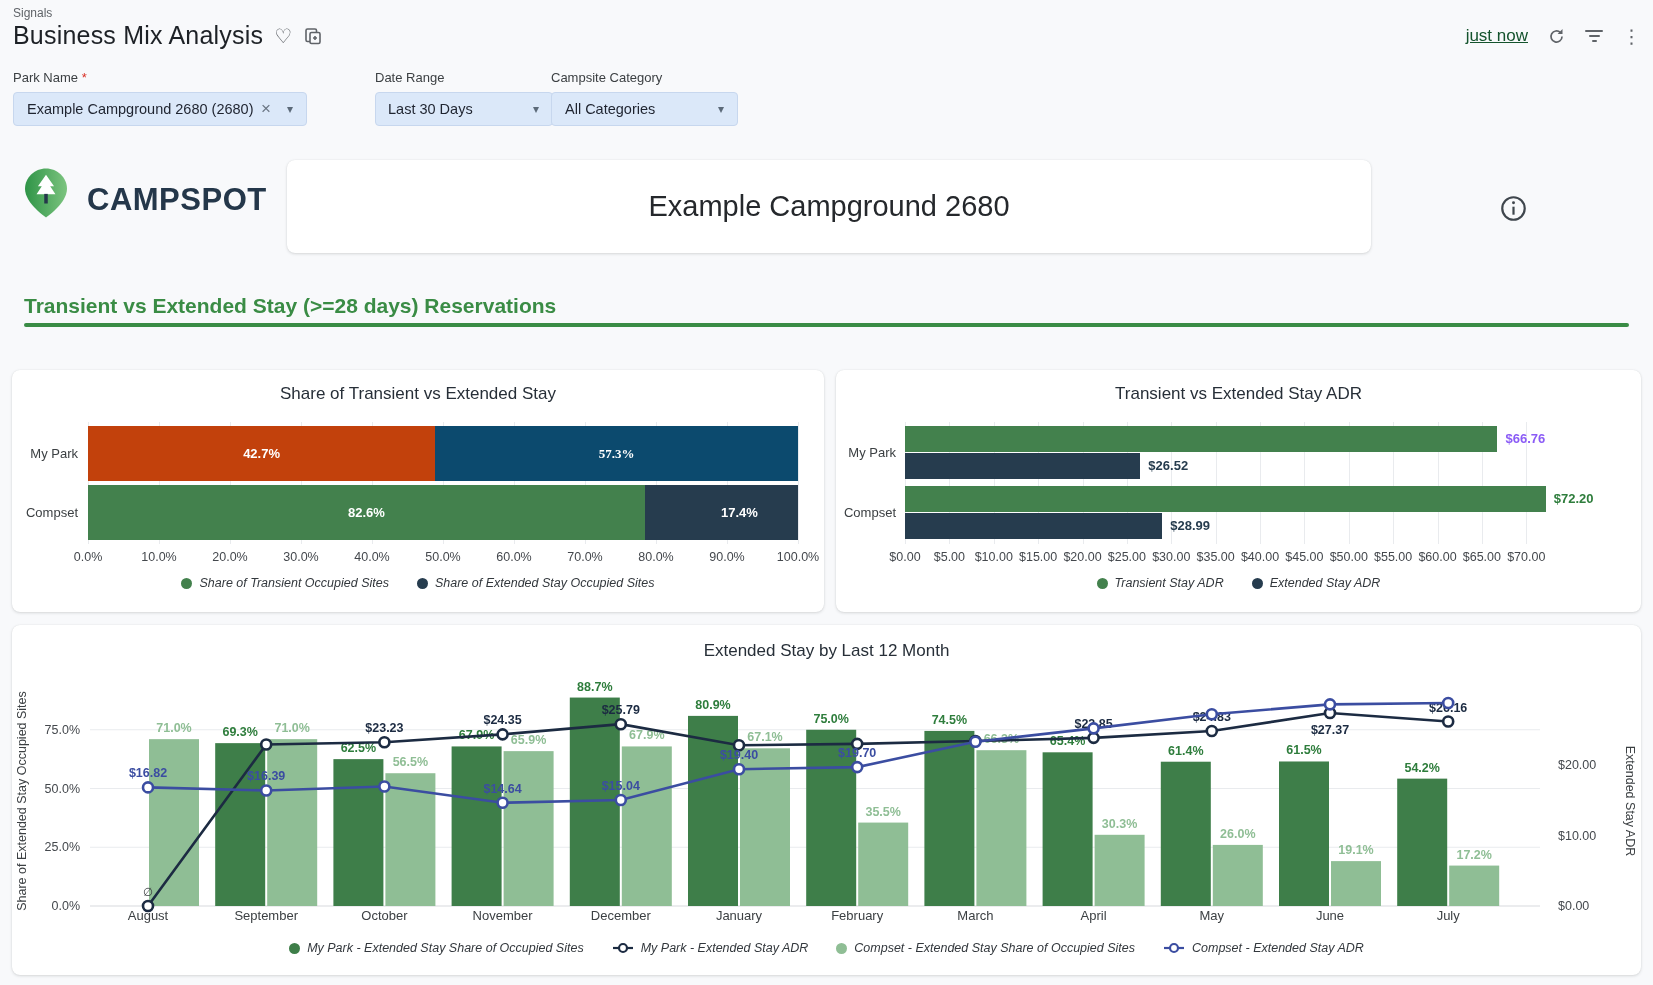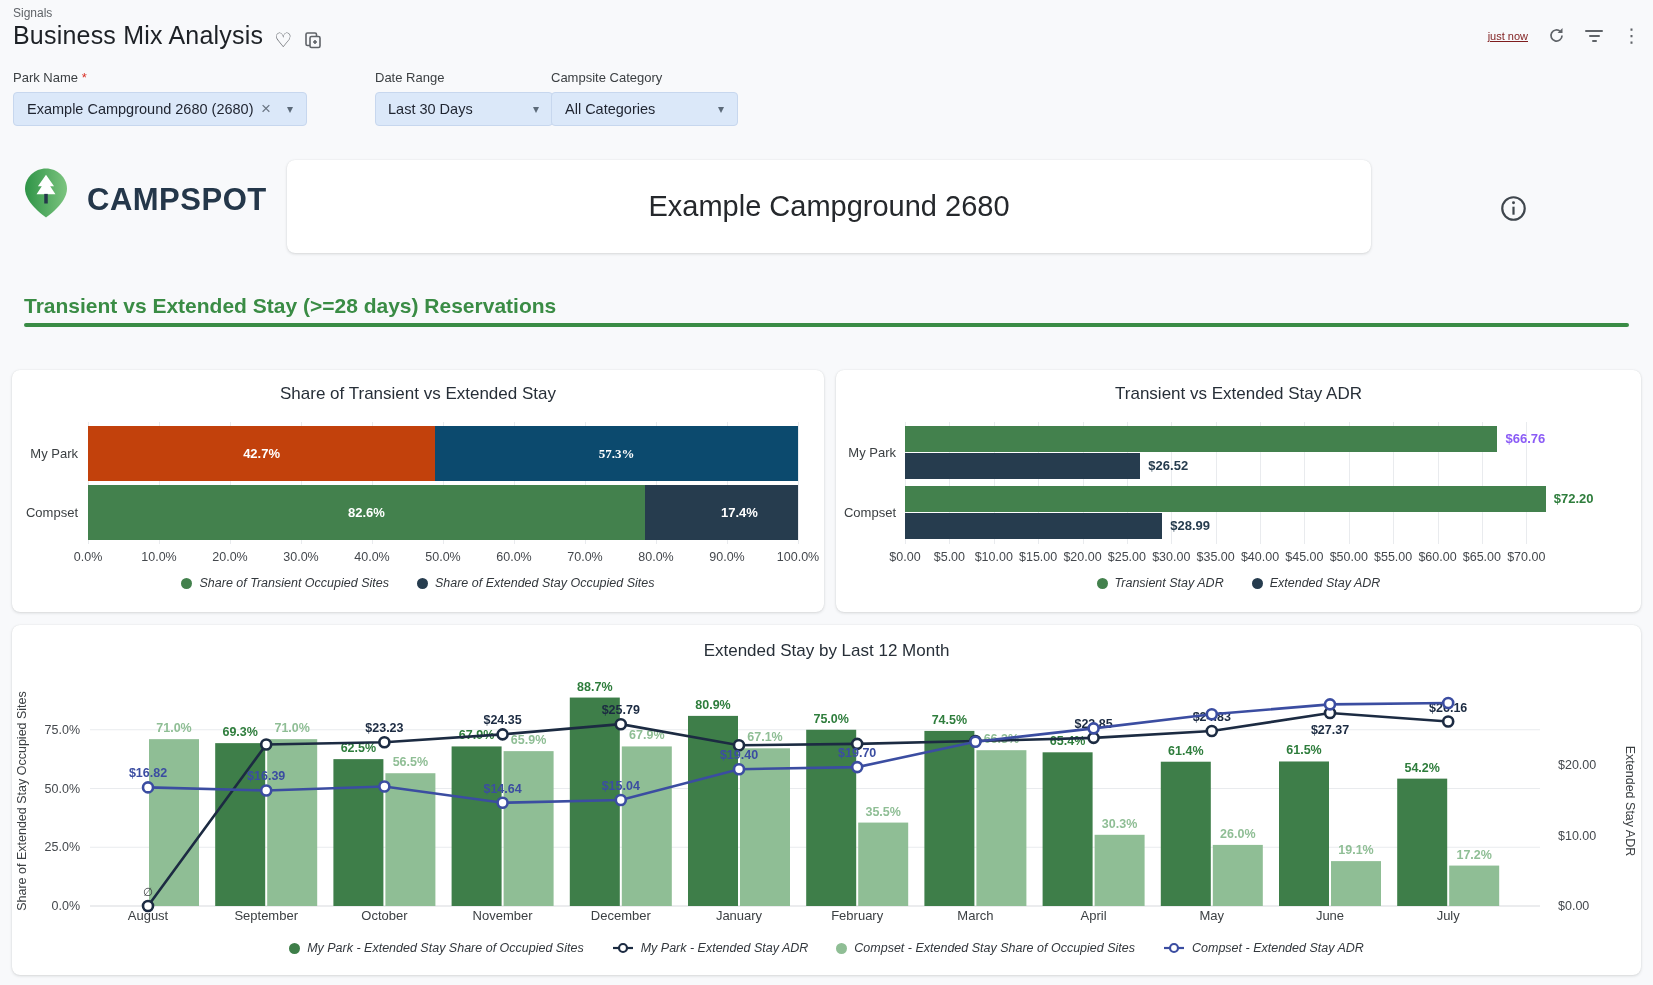--- a/index.html
+++ b/index.html
@@ -4,26 +4,26 @@
 <style>
   html,body{margin:0;padding:0;}
   body{
     width:1653px;height:985px;position:relative;overflow:hidden;
     background:#f8f9fb;font-family:"Liberation Sans",sans-serif;color:#202124;
   }
   .card{position:absolute;background:#fff;border-radius:8px;
         box-shadow:0 1px 3px rgba(60,64,67,.18),0 0 1px rgba(60,64,67,.12);}
   
   .breadcrumb{position:absolute;left:13px;top:6px;font-size:12px;color:#5f6368;cursor:pointer;}
-  .title-row{position:absolute;left:13px;top:21px;display:flex;align-items:flex-end;gap:11px;}
+  .title-row{position:absolute;left:13px;top:21px;display:flex;align-items:center;gap:11px;}
   .title-row h1{margin:0;font-size:25px;font-weight:500;color:#1d2126;letter-spacing:.2px;}
   .hicon{color:#5f6368;display:flex;align-items:center;cursor:pointer;}
   .heart{font-size:20px;line-height:20px;}
   .header-right{position:absolute;right:12px;top:26px;display:flex;align-items:center;gap:19px;color:#5f6368;}
-  .updated{font-size:11px;color:#7f1d1d;text-decoration:underline;}
+  .updated{font-size:17px;color:#14532d;text-decoration:underline;}
   .kebab{font-size:19px;line-height:19px;cursor:pointer;color:#5f6368;}
   .flt-lines{display:flex;flex-direction:column;gap:3px;align-items:center;cursor:pointer;}
   .flt-lines i{display:block;height:2px;background:#5f6368;border-radius:1px;}
   
   .filter{position:absolute;top:70px;}
   .filter .flabel{font-size:13px;color:#3c4043;margin-bottom:7px;}
   .filter .req{color:#d93025;}
   .chip{display:flex;align-items:center;height:34px;background:#dbe8f9;border:1px solid #c7d7ee;
         border-radius:4px;padding:0 13px;font-size:14.5px;color:#1f2430;box-sizing:border-box;cursor:pointer;}
   .chip .x{margin-left:auto;font-size:17px;color:#6b7684;padding:0 6px;cursor:pointer;}

